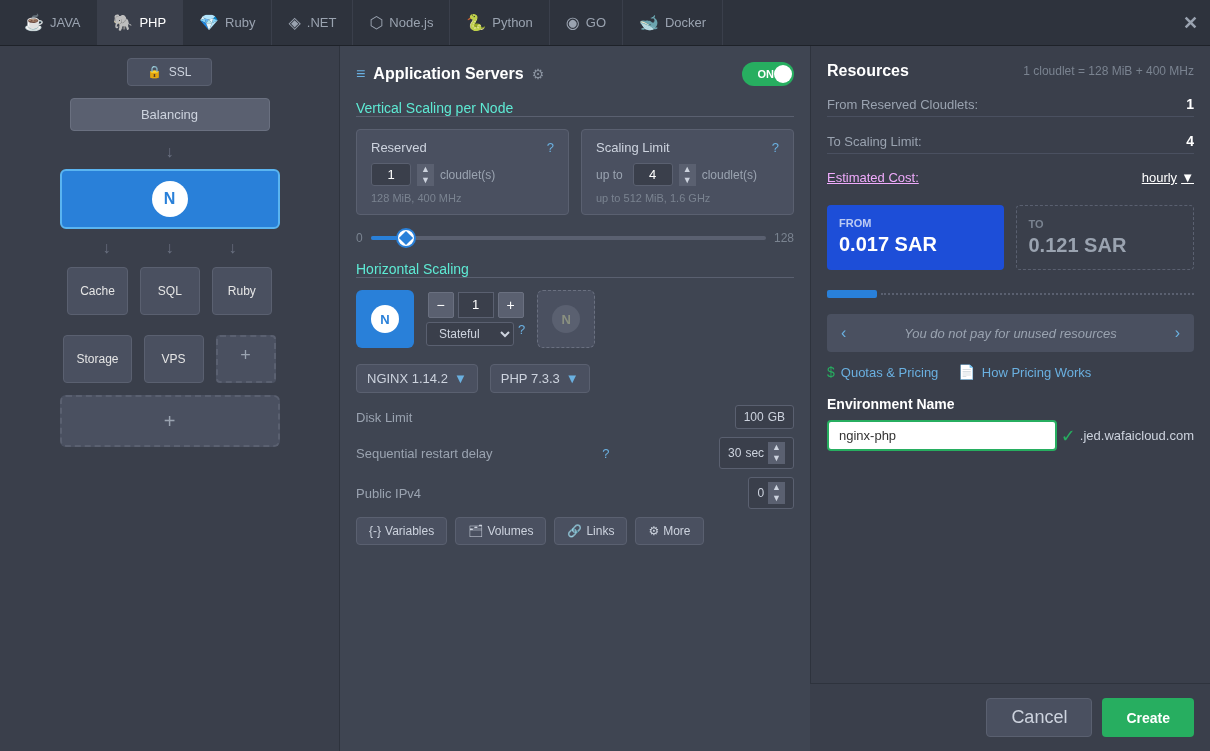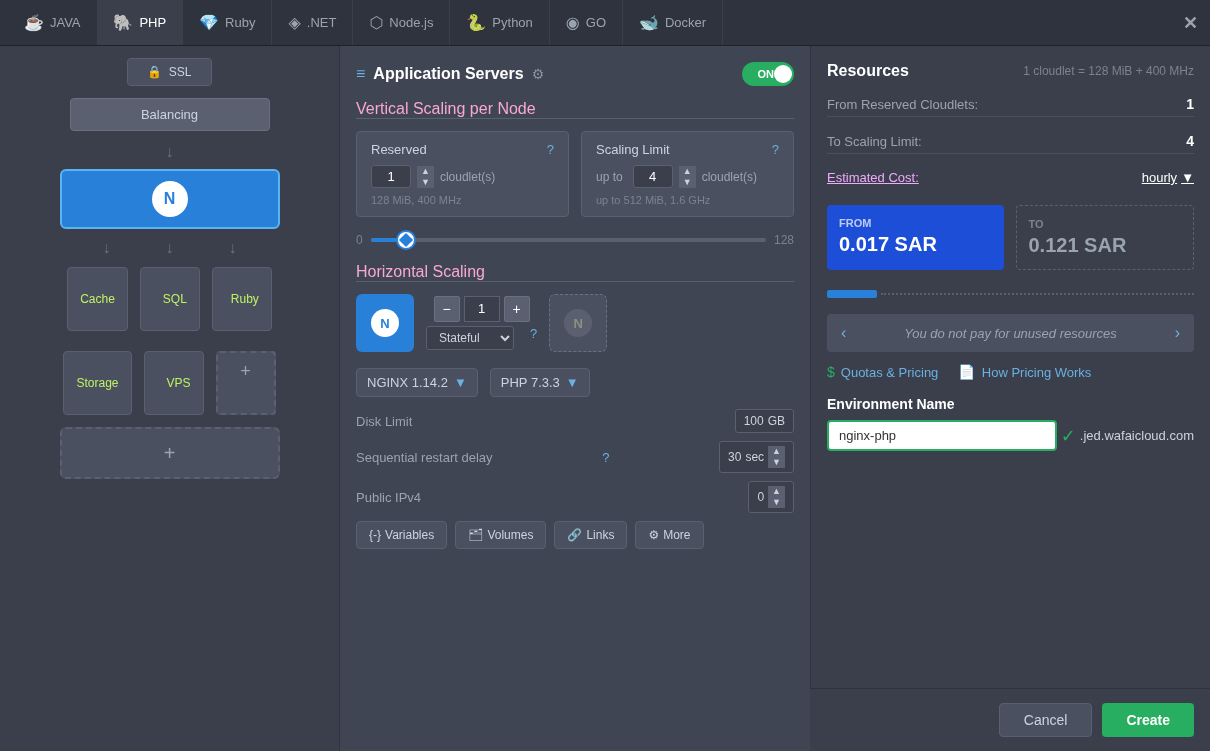--- a/index.html
+++ b/index.html
@@ -139,25 +139,25 @@
 
     .storage-row {
       display: flex;
       gap: 12px;
       margin: 4px 0;
     }
     .storage-item {
       background: #4a5060;
       border: 1px solid #5a6070;
       border-radius: 4px;
-      padding: 24px 12px;
-      color: #bef264;
+      padding: 16px 12px;
+      color: #e5e5e5;
       font-size: 12px;
       cursor: pointer;
-      text-align: right;
+      text-align: center;
       min-width: 60px;
     }
 
     .extra-row {
       display: flex;
       gap: 12px;
       margin: 4px 0;
     }
     .add-btn-large {
       background: #4a5060;
@@ -233,22 +233,22 @@
       margin-right: 0;
     }
     .toggle-knob {
       width: 18px;
       height: 18px;
       background: #fff;
       border-radius: 50%;
     }
 
     .section-label {
-      font-size: 16px;
-      color: #f9a8d4;
+      font-size: 14px;
+      color: #5eead4;
       margin-bottom: 8px;
     }
     .section-line {
       border-bottom: 1px solid #5a6070;
       margin-bottom: 12px;
     }
 
     .vertical-scaling {
       display: flex;
       gap: 12px;
@@ -423,21 +423,21 @@
       color: #fff;
       width: 36px;
       height: 26px;
       text-align: center;
       font-size: 13px;
       line-height: 24px;
     }
     .stateful-row {
       display: flex;
       align-items: flex-start;
-      gap: 16px;
+      gap: 4px;
     }
     .stateful-select {
       background: #3a3f4b;
       border: 1px solid #5a6070;
       color: #cdd3de;
       padding: 3px 8px;
       border-radius: 3px;
       font-size: 12px;
     }
     .nginx-ghost {
@@ -729,21 +729,21 @@
       padding: 14px 16px;
       background: #3a3f4b;
       border-top: 1px solid #2e333d;
     }
     .btn-cancel {
       background: #4a5060;
       border: 1px solid #5a6070;
       border-radius: 4px;
       padding: 8px 24px;
       color: #cdd3de;
-      font-size: 14px;
+      font-size: 18px;
       cursor: pointer;
     }
     .btn-create {
       background: #27ae60;
       border: none;
       border-radius: 4px;
       padding: 8px 24px;
       color: #fff;
       font-size: 14px;
       cursor: pointer;

